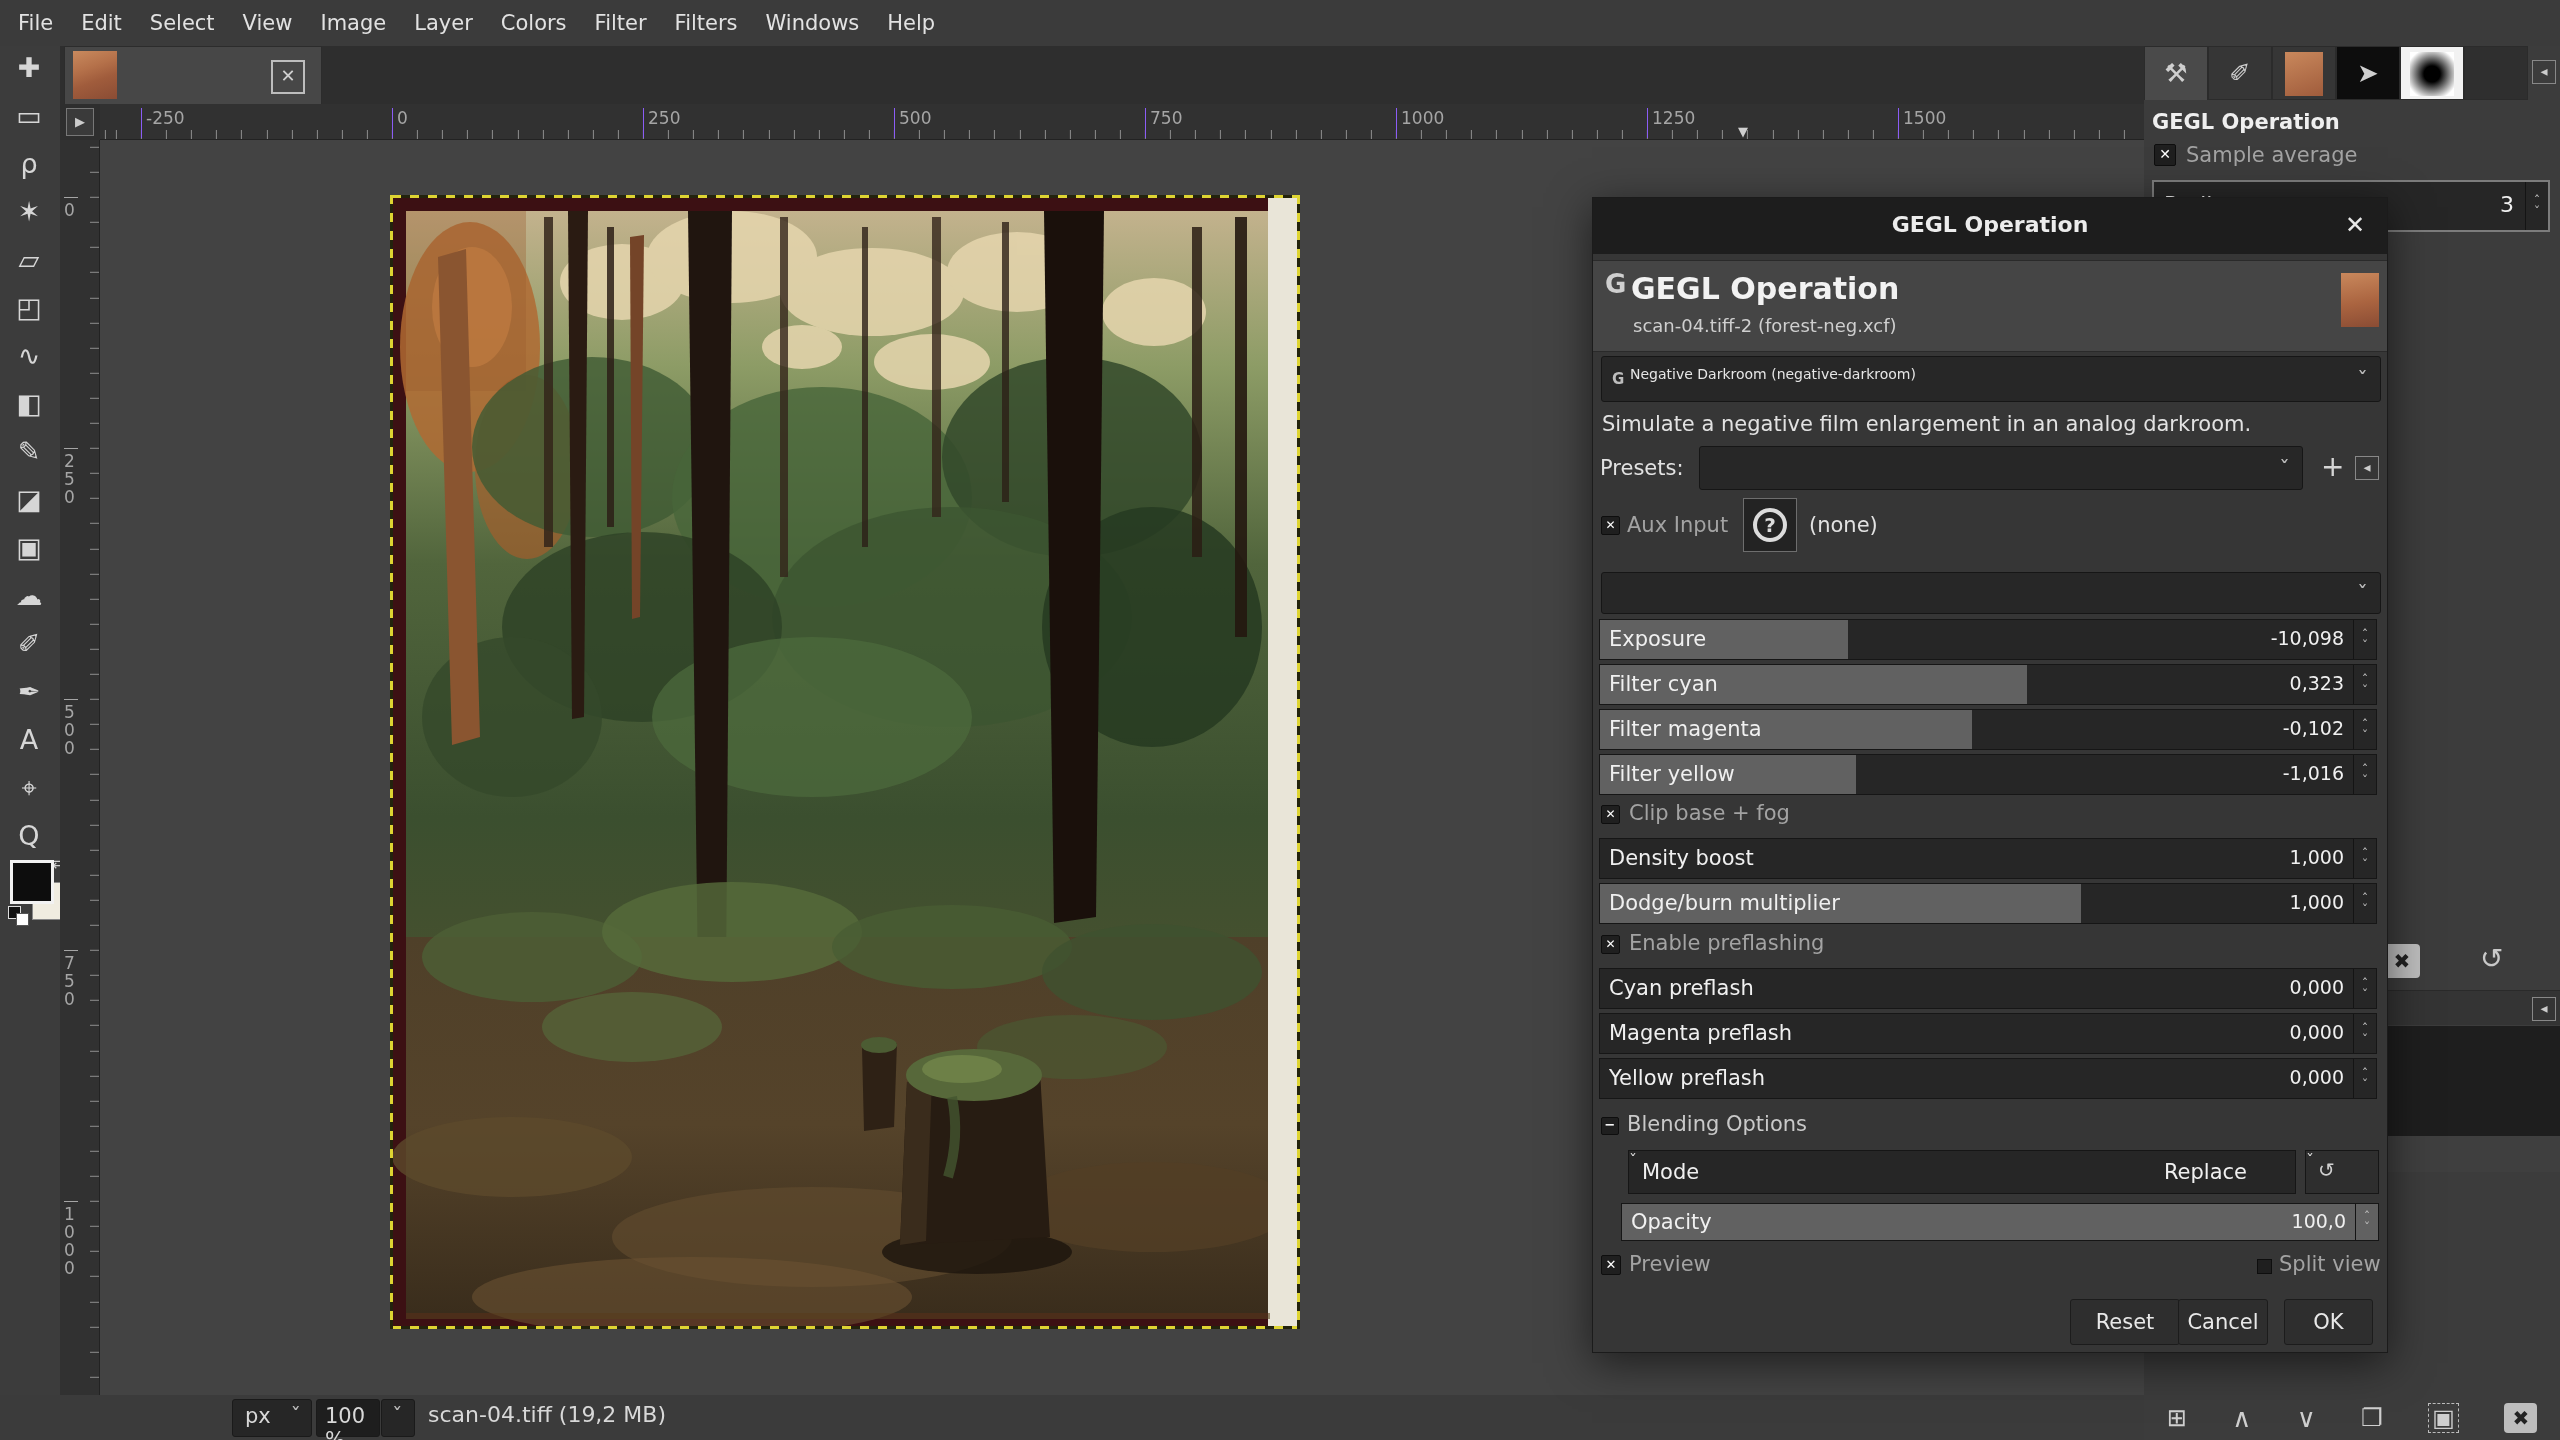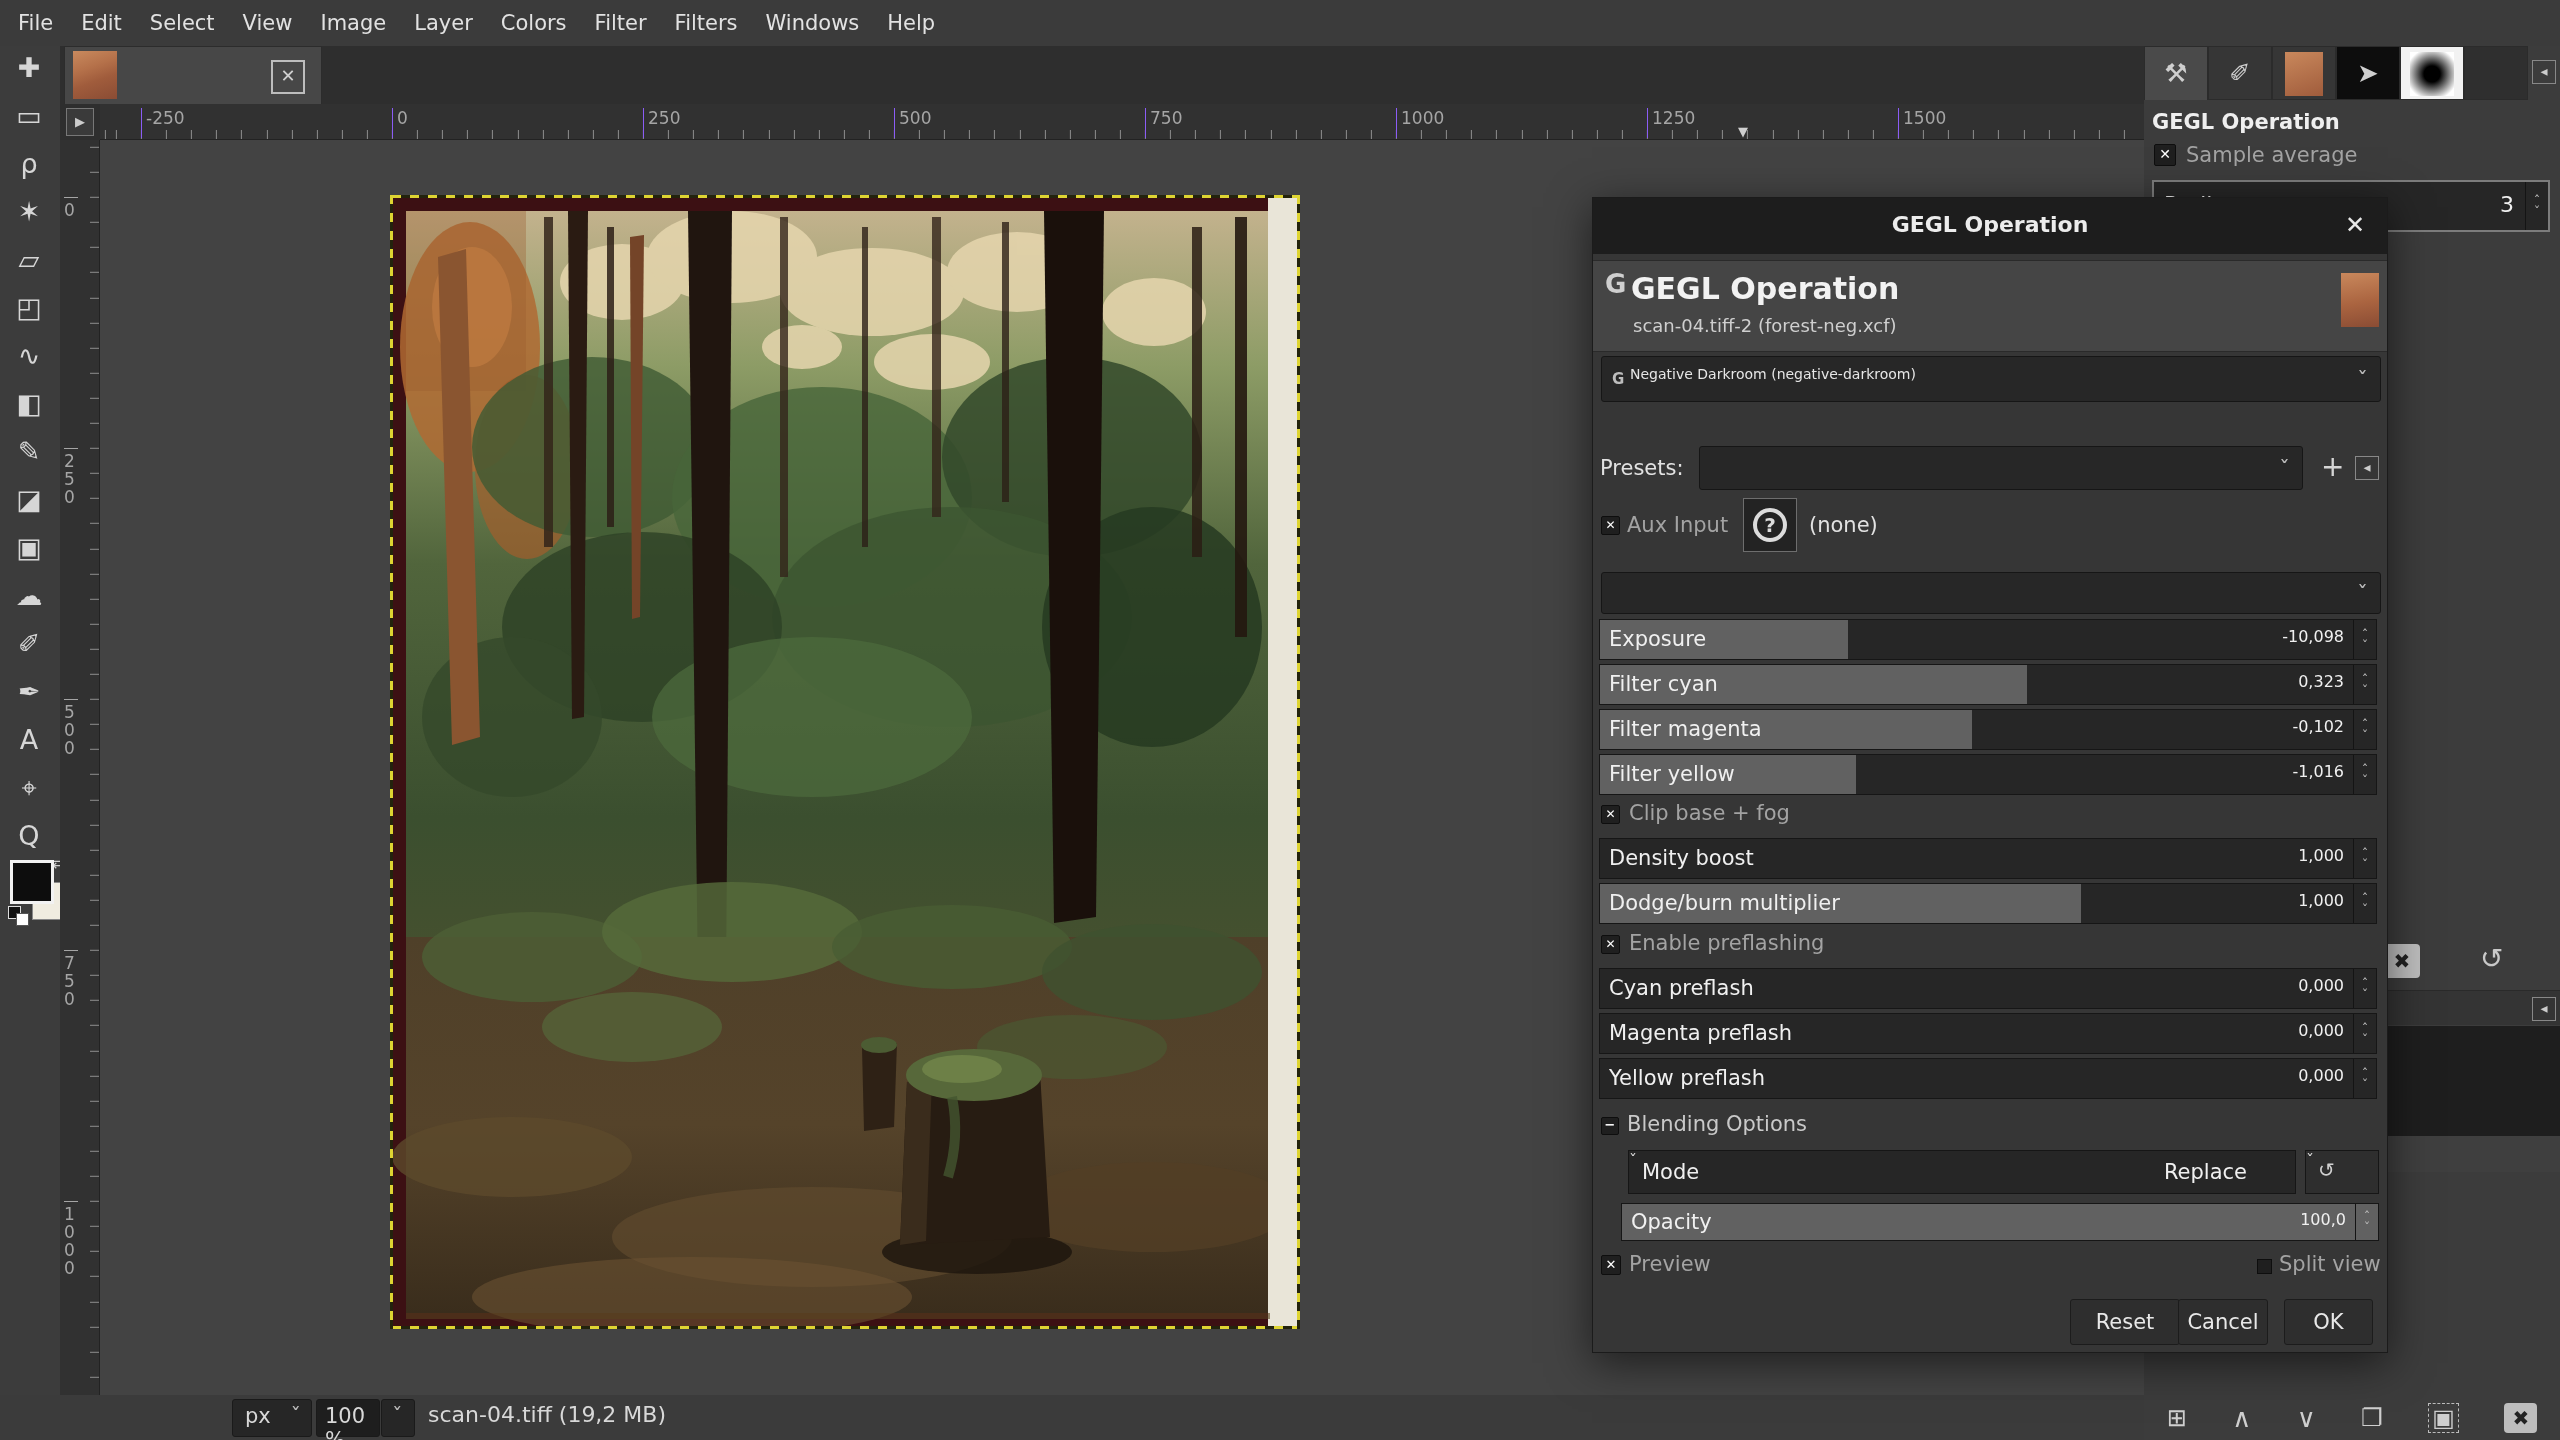--- a/index.html
+++ b/index.html
@@ -62,21 +62,21 @@
   #dlg-header{position:absolute;left:0;top:62px;width:100%;height:90px;background:#454545;border-top:1px solid #2a2a2a;border-bottom:1px solid #2a2a2a;}
   #dlg-header .g{position:absolute;left:12px;top:8px;font-size:26px;font-weight:bold;color:#cfcfcf;}
   #dlg-header .ht{position:absolute;left:38px;top:10px;font-size:30px;font-weight:bold;color:#f2f2f2;}
   #dlg-header .hs{position:absolute;left:40px;top:54px;font-size:18px;color:#cfcfcf;}
   #dlg-header .hthumb{position:absolute;right:8px;top:12px;width:38px;height:54px;background:linear-gradient(170deg,#c9885c 0%,#aa6440 55%,#8a4c34 100%);}
   .combo{position:absolute;background:#272727;border:1px solid #161616;border-radius:3px;color:#e6e6e6;box-sizing:border-box;}
   .combo .chev{position:absolute;right:12px;top:50%;transform:translateY(-38%);font-size:22px;color:#bdbdbd;line-height:10px;}
   .srow{position:absolute;left:6px;width:778px;height:41px;background:#262626;border:1px solid #161616;box-sizing:border-box;overflow:hidden;}
   .srow .fill{position:absolute;left:0;top:0;height:100%;background:#616161;}
   .srow .lab{position:absolute;left:9px;top:7px;font-size:21px;color:#f0f0f0;}
-  .srow .val{position:absolute;right:32px;top:7px;font-size:16px;color:#f0f0f0;}
+  .srow .val{position:absolute;right:32px;top:7px;font-size:19px;color:#f0f0f0;}
   .dlg-btn{position:absolute;top:1101px;height:46px;background:#2e2e2e;border:1px solid #1c1c1c;border-radius:3px;color:#e8e8e8;font-size:21px;text-align:center;line-height:44px;box-sizing:border-box;}
   .small-note{font-size:21px;color:#e2e2e2;}
 </style>
 </head>
 <body>
 
 <div id="menubar" class="abs">
   <span class="menu-item">File</span>
   <span class="menu-item">Edit</span>
   <span class="menu-item">Select</span>
@@ -311,20 +311,21 @@
     <span class="hs">scan-04.tiff-2 (forest-neg.xcf)</span>
     <div class="hthumb"></div>
   </div>
 
   <div class="combo" style="left:8px;top:158px;width:780px;height:46px">
     <span style="position:absolute;left:10px;top:13px;font-size:15px;font-weight:bold;color:#bdbdbd">G</span>
     <span style="position:absolute;left:28px;top:9px;font-size:14px">Negative Darkroom (negative-darkroom)</span>
     <span class="chev">ˇ</span>
   </div>
 
+  <span class="small-note" style="position:absolute;left:9px;top:214px">Simulate a negative film enlargement in an analog darkroom.</span>
 
   <span class="small-note" style="position:absolute;left:7px;top:258px">Presets:</span>
   <div class="combo" style="left:106px;top:248px;width:604px;height:44px">
     <span class="chev">ˇ</span>
   </div>
   <span style="position:absolute;left:728px;top:252px;font-size:28px;color:#d5d5d5"><span>+</span></span>
   <div class="panel-arrow" style="left:762px;top:258px">◂</div>
 
   <div class="checkbox" style="left:8px;top:318px;width:17px;height:17px;line-height:16px;font-size:12px">✕</div>
   <span class="gray-label" style="left:34px;top:315px">Aux Input</span>

